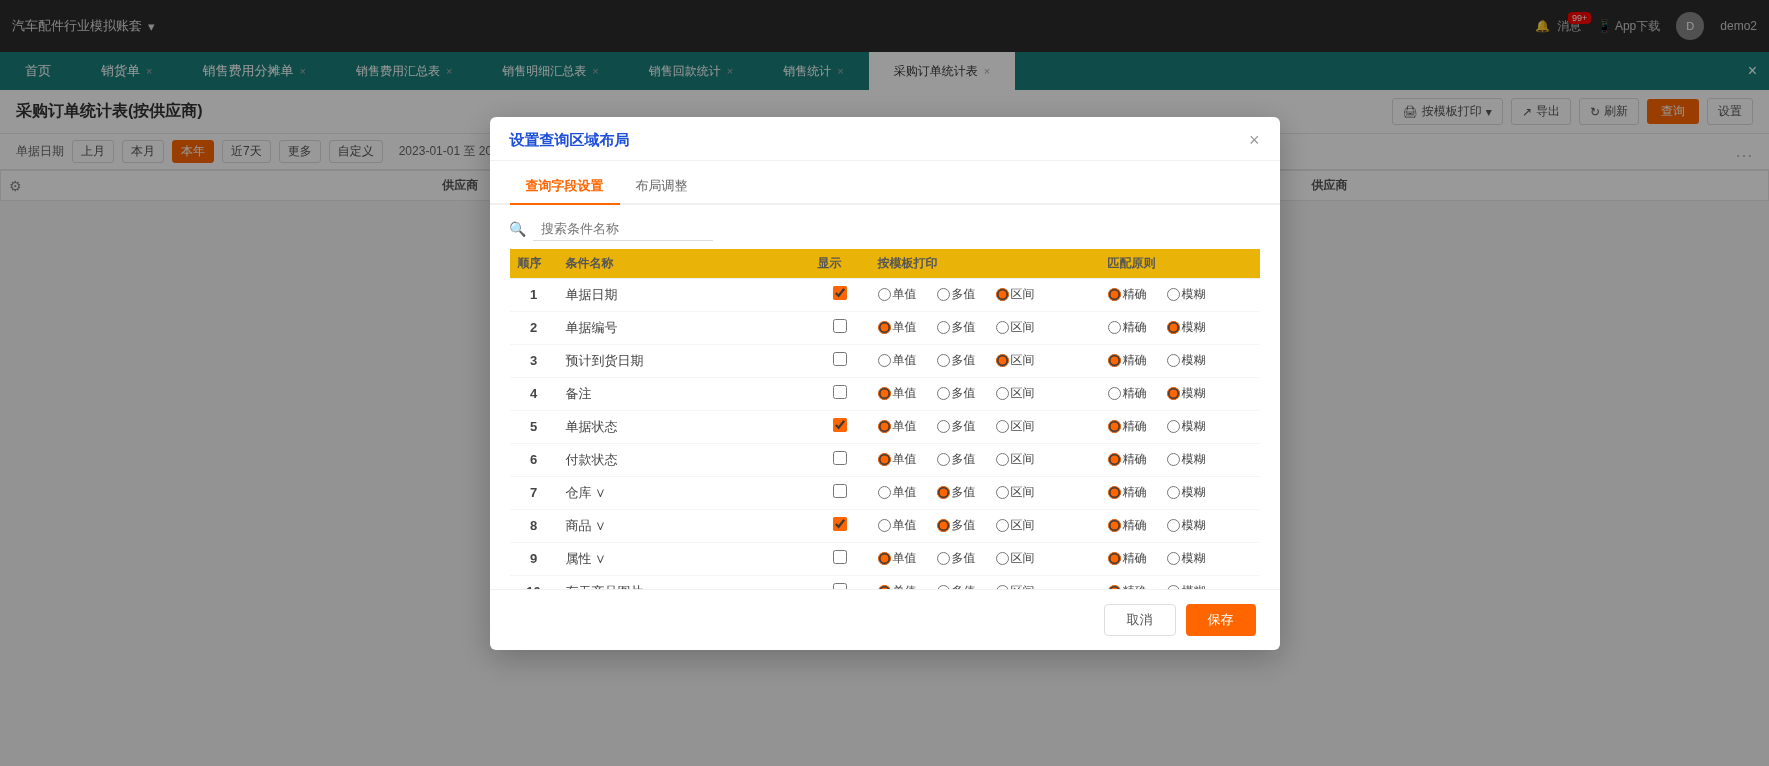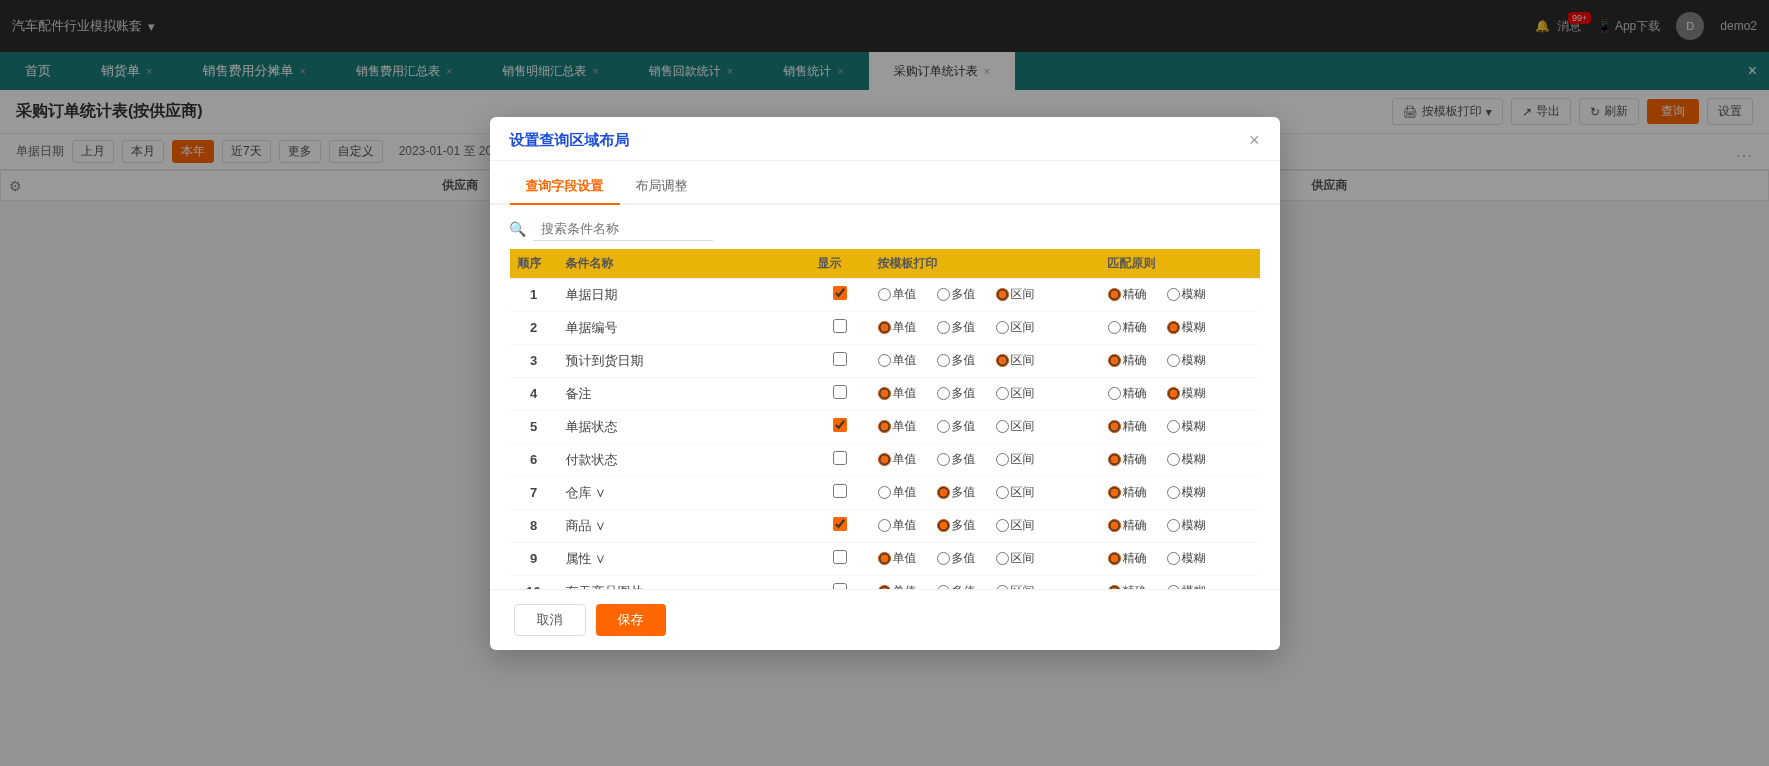--- a/index.html
+++ b/index.html
@@ -214,20 +214,21 @@
     .cb { width: 14px; height: 14px; accent-color: #f60; cursor: pointer; }
 
     
     .radio-group { display: flex; align-items: center; gap: 20px; flex-wrap: nowrap; }
     .radio-group label { display: flex; align-items: center; gap: 2px; font-size: 12px; color: #444; white-space: nowrap; cursor: pointer; }
     .radio-group input[type=radio] { accent-color: #f60; cursor: pointer; margin: 0; }
 
     
     .modal-footer {
       display: flex;
+      justify-content: flex-end;
       padding: 14px 24px;
       gap: 10px;
       border-top: 1px solid #f0f0f0;
     }
     .btn-cancel {
       border: 1px solid #ddd;
       background: #fff;
       border-radius: 4px;
       padding: 6px 22px;
       font-size: 13px;

